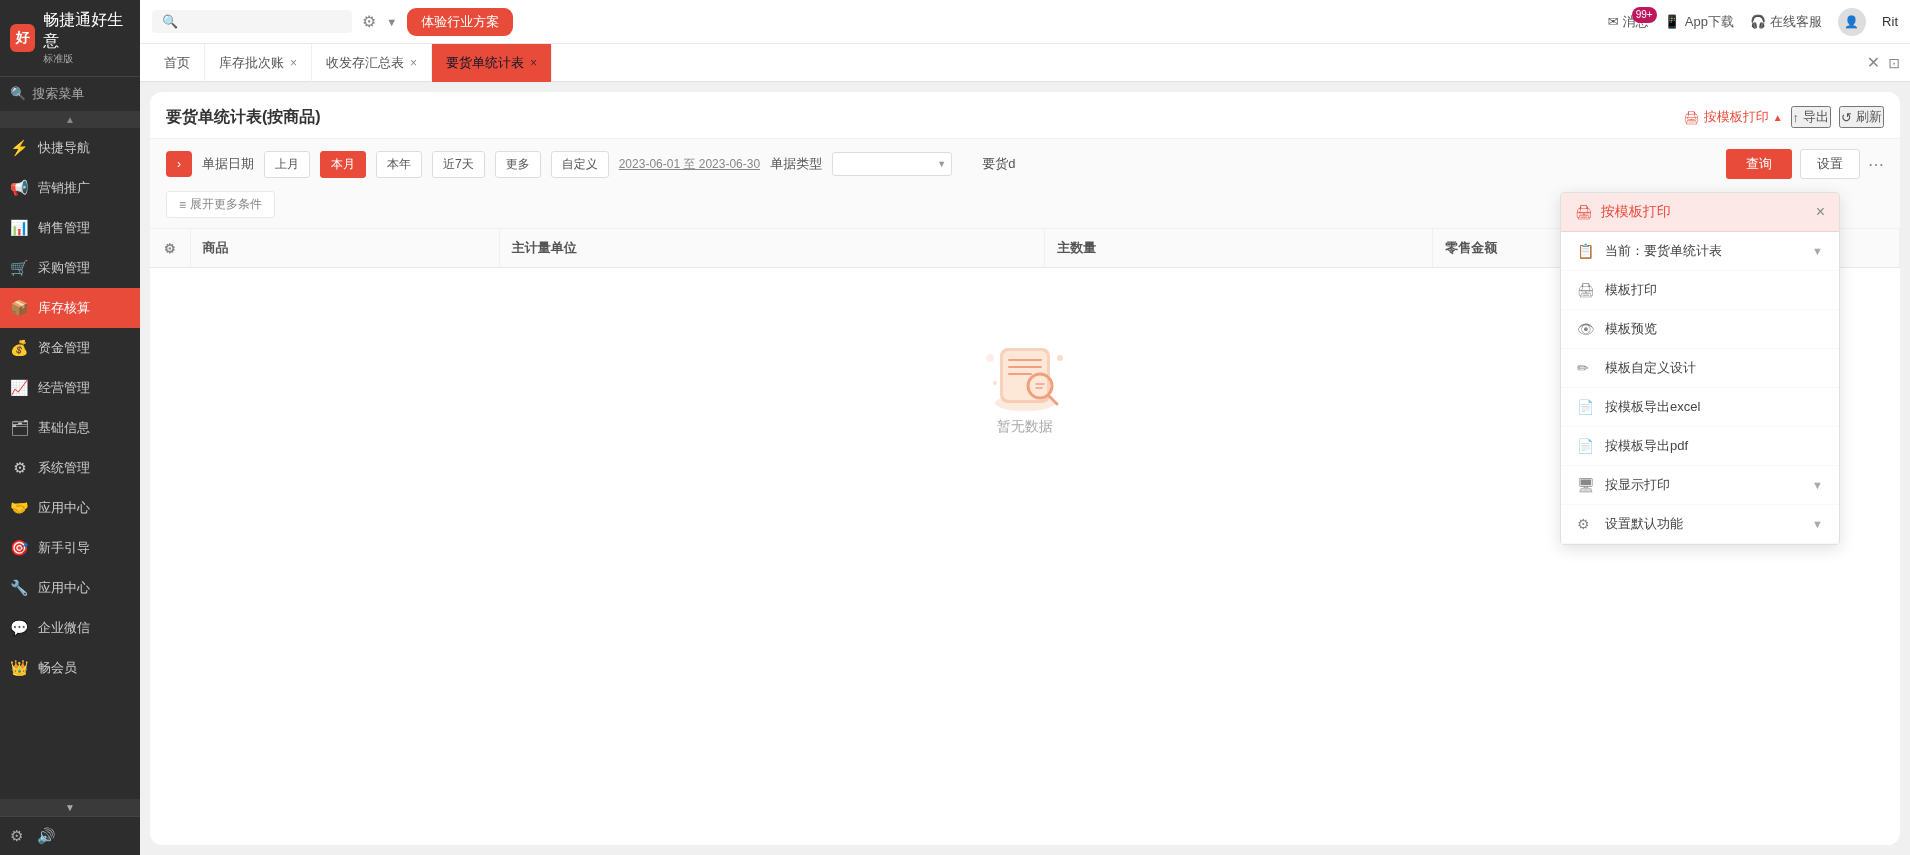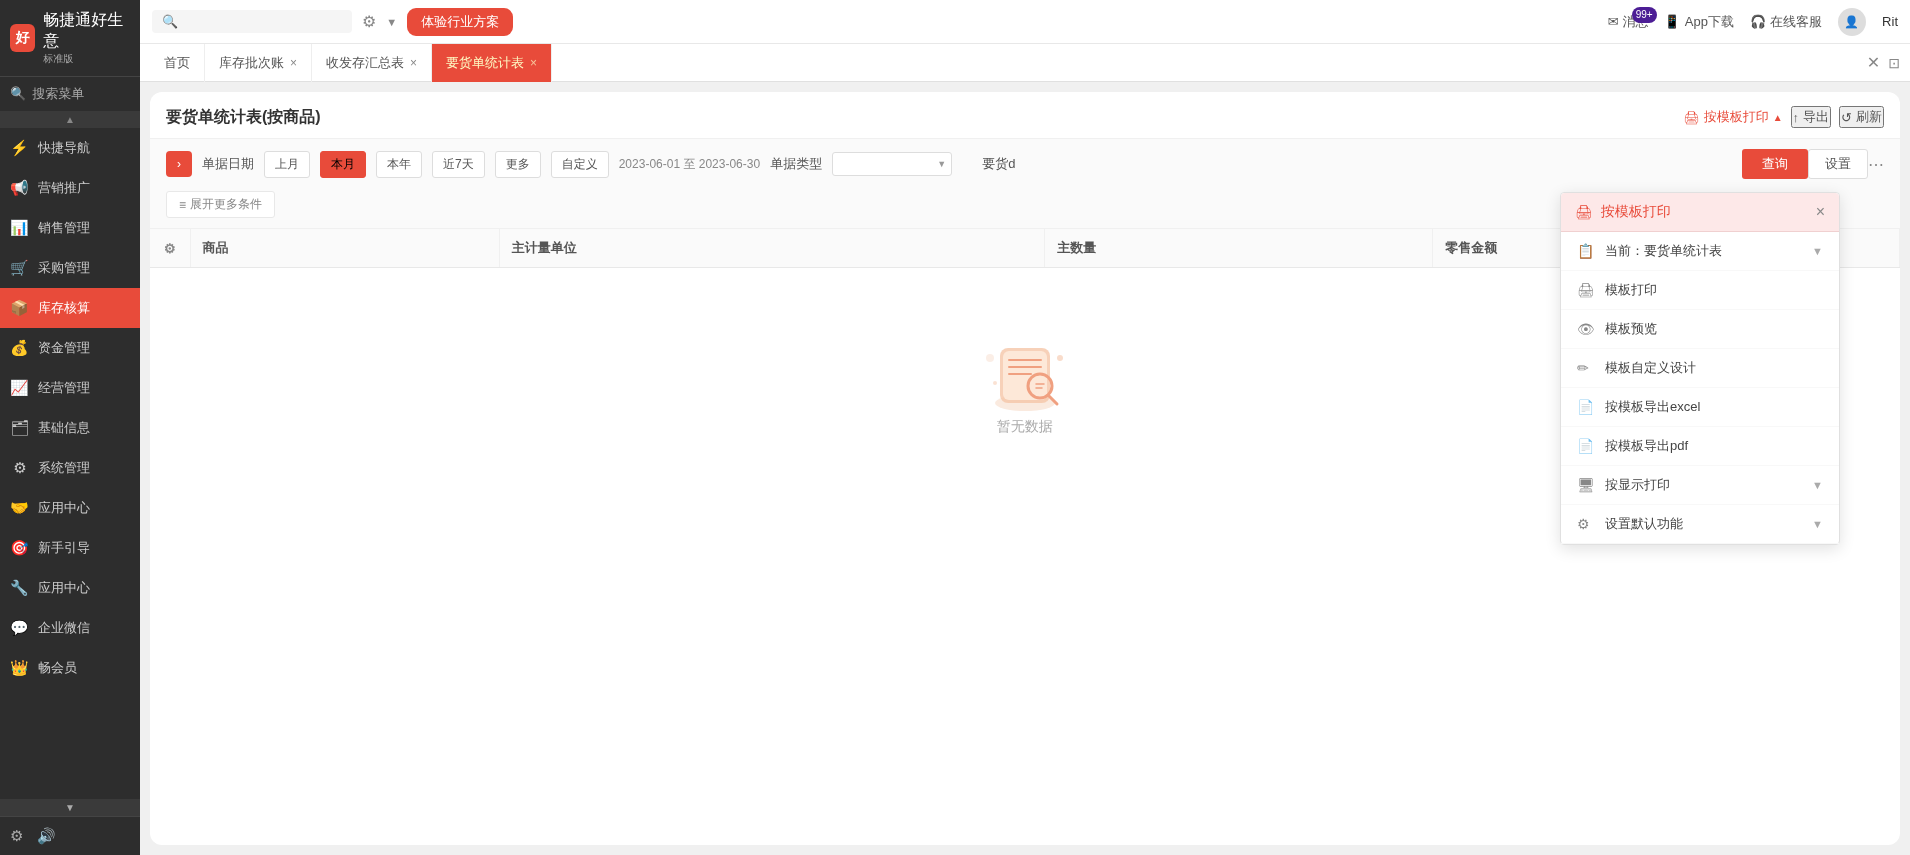--- a/index.html
+++ b/index.html
@@ -104,21 +104,21 @@
       white-space: nowrap;
     }
     .topbar-spacer { flex: 1; }
     .topbar-actions { display: flex; align-items: center; gap: 16px; }
     .topbar-action {
       display: flex; align-items: center; gap: 4px;
       color: #555; cursor: pointer; font-size: 13px; position: relative;
     }
     .badge {
       position: absolute; top: -6px; right: -8px;
-      background: #4c1d95; color: white;
+      background: #be185d; color: white;
       border-radius: 8px; font-size: 10px;
       padding: 1px 4px; line-height: 1.4;
     }
     .avatar {
       width: 28px; height: 28px;
       background: #ddd; border-radius: 50%;
       display: flex; align-items: center; justify-content: center;
       color: #888; font-size: 12px;
     }
 
@@ -139,21 +139,21 @@
       height: 38px;
       font-size: 13px;
       color: #555;
       cursor: pointer;
       border-right: 1px solid #eee;
       gap: 6px;
       white-space: nowrap;
     }
     .tab.active {
       background: #e84b3a;
-      color: #fef9c3;
+      color: #0f172a;
     }
     .tab-close {
       font-size: 12px;
       opacity: 0.7;
       line-height: 1;
     }
     .tabbar-spacer { flex: 1; }
     .tab-window-btns { display: flex; align-items: center; gap: 8px; color: #888; font-size: 16px; }
 
     
@@ -212,24 +212,24 @@
       padding: 4px 10px;
       border: 1px solid #ddd;
       border-radius: 3px;
       background: #fff;
       font-size: 12px;
       color: #555;
       cursor: pointer;
     }
     .date-btn.active {
       background: #e84b3a;
-      color: #000000;
+      color: #ffffff;
       border-color: #e84b3a;
     }
-    .date-range { font-size: 12px; color: #888; }
+    .date-range { font-size: 12px; color: #888; text-decoration: underline; }
     .filter-select {
       border: 1px solid #ddd;
       border-radius: 3px;
       padding: 4px 24px 4px 8px;
       font-size: 12px;
       color: #555;
       background: #fff;
       appearance: none;
       -webkit-appearance: none;
       min-width: 120px;
@@ -336,21 +336,21 @@
       background: #fff;
       color: #555;
       border: 1px solid #ddd;
       border-radius: 3px;
       padding: 5px 16px;
       font-size: 13px;
       cursor: pointer;
     }
 
     .query-area {
-      display: flex; align-items: center; gap: 0;
+      display: flex; align-items: center; gap: 8px;
     }
 
     .top-right-actions {
       display: flex; align-items: center; gap: 8px;
     }
   </style>
 </head>
 <body>
 
 <div class="sidebar">

